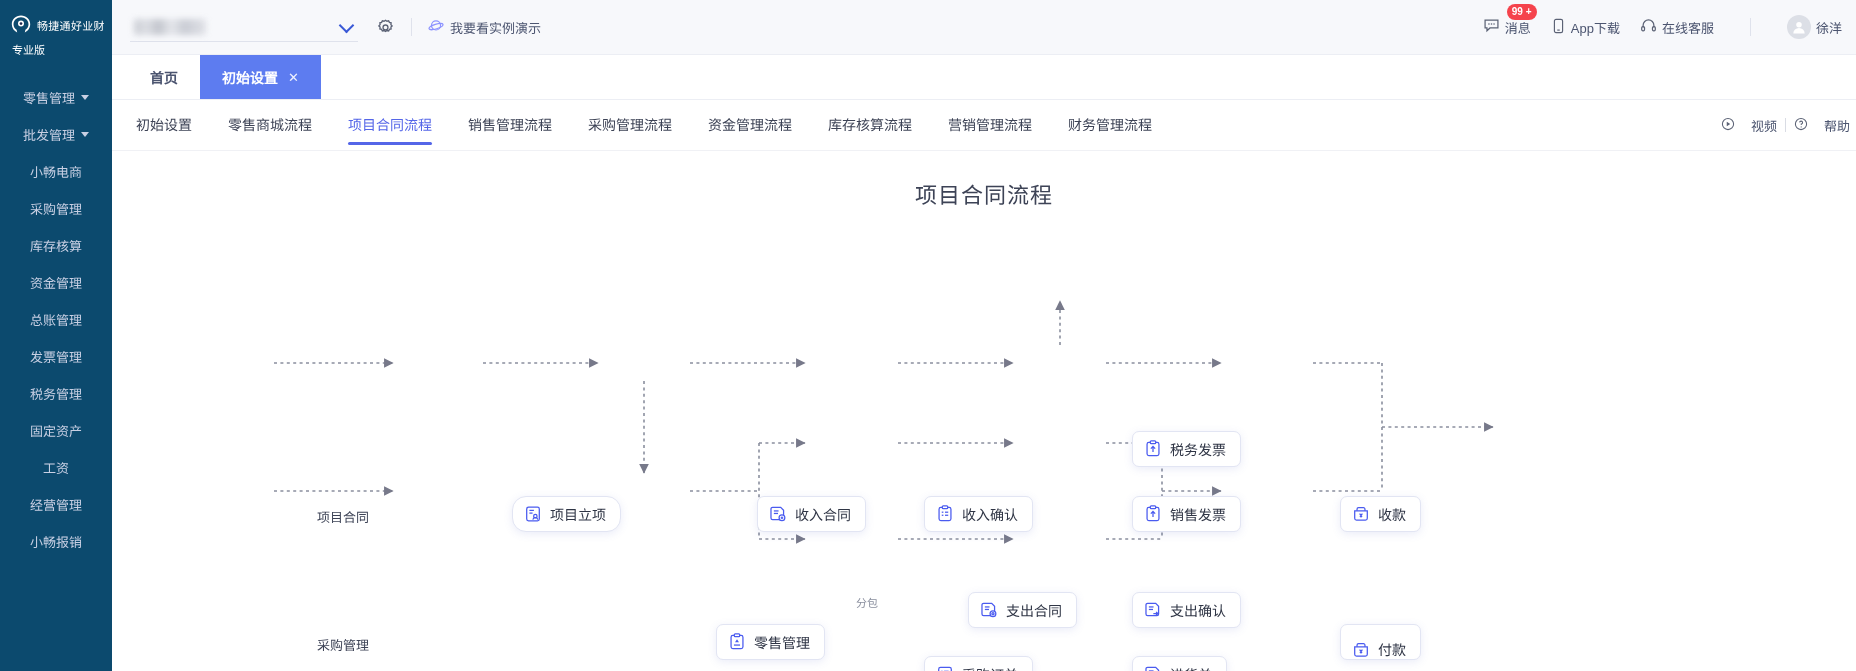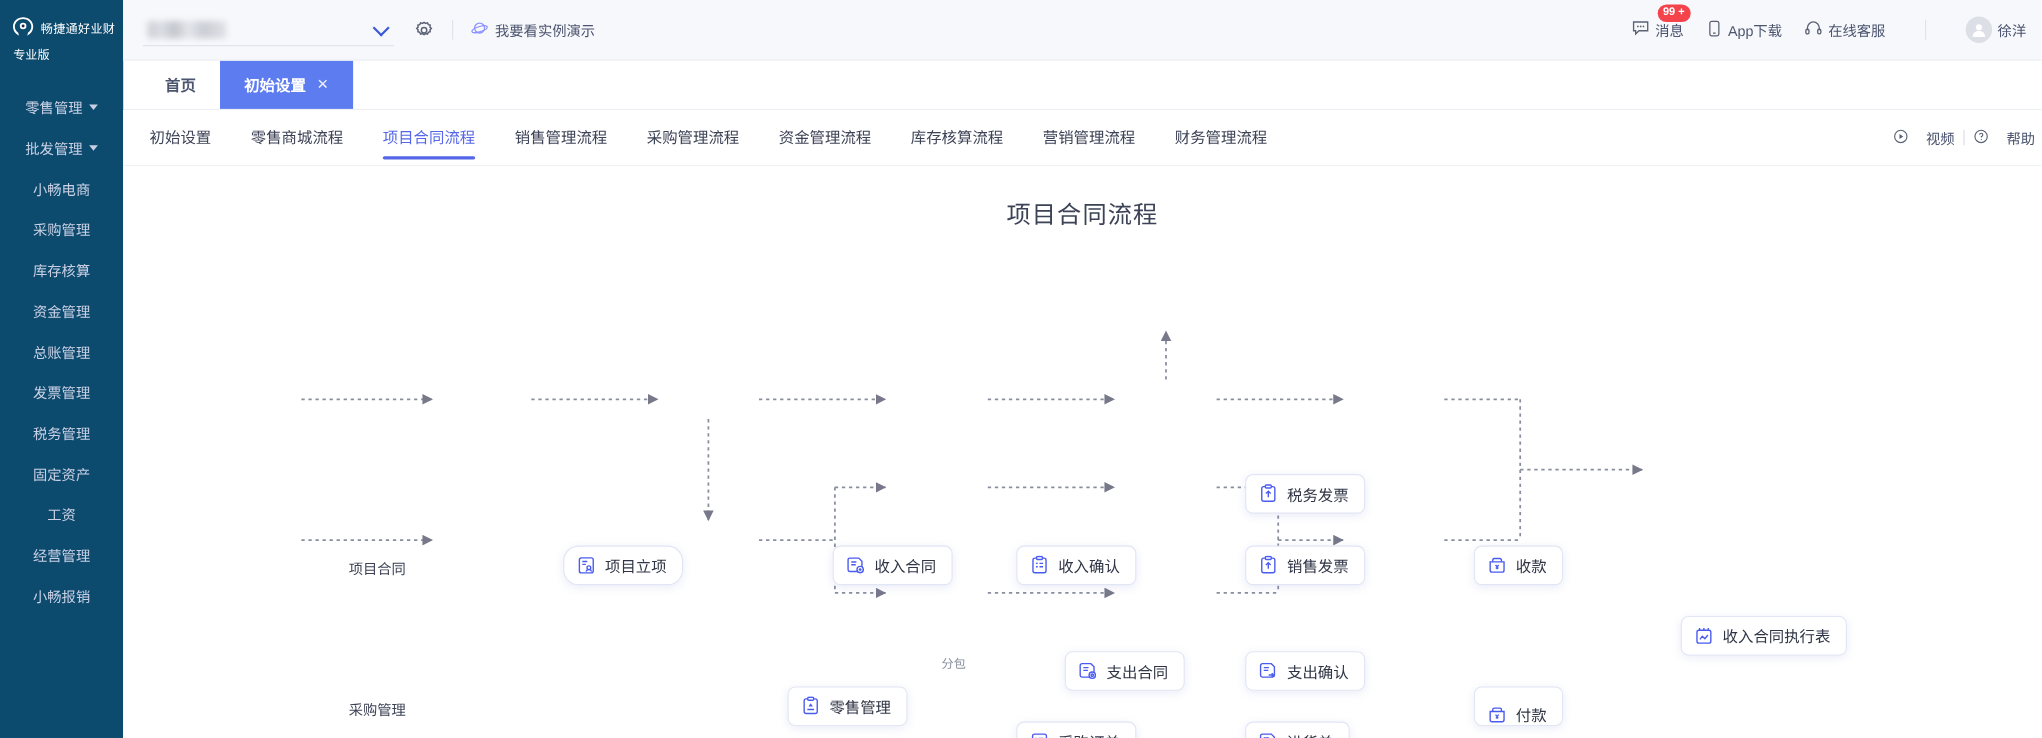--- a/index.html
+++ b/index.html
@@ -490,32 +490,20 @@
           <span class="ico">
             <svg width="18" height="18" viewBox="0 0 20 20" fill="none" stroke="#4a5bef" stroke-width="1.4">
               <path d="M3 6.4 h14 v8.4 a2 2 0 0 1 -2 2 H5 a2 2 0 0 1 -2 -2 Z"></path>
               <path d="M5.6 6.4 V4.6 a1.6 1.6 0 0 1 1.6 -1.6 h5.6 a1.6 1.6 0 0 1 1.6 1.6 v1.8"></path>
               <path d="M8.4 9.6 L10 11.4 L11.6 9.6 M10 11.4 V13.8 M8.6 12.6 h2.8"></path>
             </svg>
           </span>
           <span>收款</span>
         </div>
 
-        <div class="node" style="left:1416px; top:409px;">
-          <span class="ico">
-            <svg width="18" height="18" viewBox="0 0 20 20" fill="none" stroke="#4a5bef" stroke-width="1.4">
-              <rect x="3" y="4.4" width="14" height="13" rx="2"></rect>
-              <line x1="5.6" y1="2.2" x2="5.6" y2="5"></line>
-                <line x1="10" y1="2.2" x2="10" y2="5"></line>
-                <line x1="14.4" y1="2.2" x2="14.4" y2="5"></line>
-              <path d="M6 13.6 L8.4 10.4 L11 13 L14 9.2"></path>
-            </svg>
-          </span>
-          <span>收入合同执行表</span>
-        </div>
 
         <div class="node" style="left:604px; top:473px;">
           <span class="ico">
             <svg width="18" height="18" viewBox="0 0 20 20" fill="none" stroke="#4a5bef" stroke-width="1.4">
               <rect x="3.4" y="2.6" width="13.2" height="14.8" rx="2"></rect>
               <rect x="7" y="1" width="6" height="3" rx="1" fill="#fff"></rect>
               <path d="M10 7 L12.2 10.2 H7.8 Z" fill="#4a5bef" stroke="none"></path>
               <line x1="6.6" y1="13.4" x2="13.4" y2="13.4"></line>
             </svg>
           </span>

